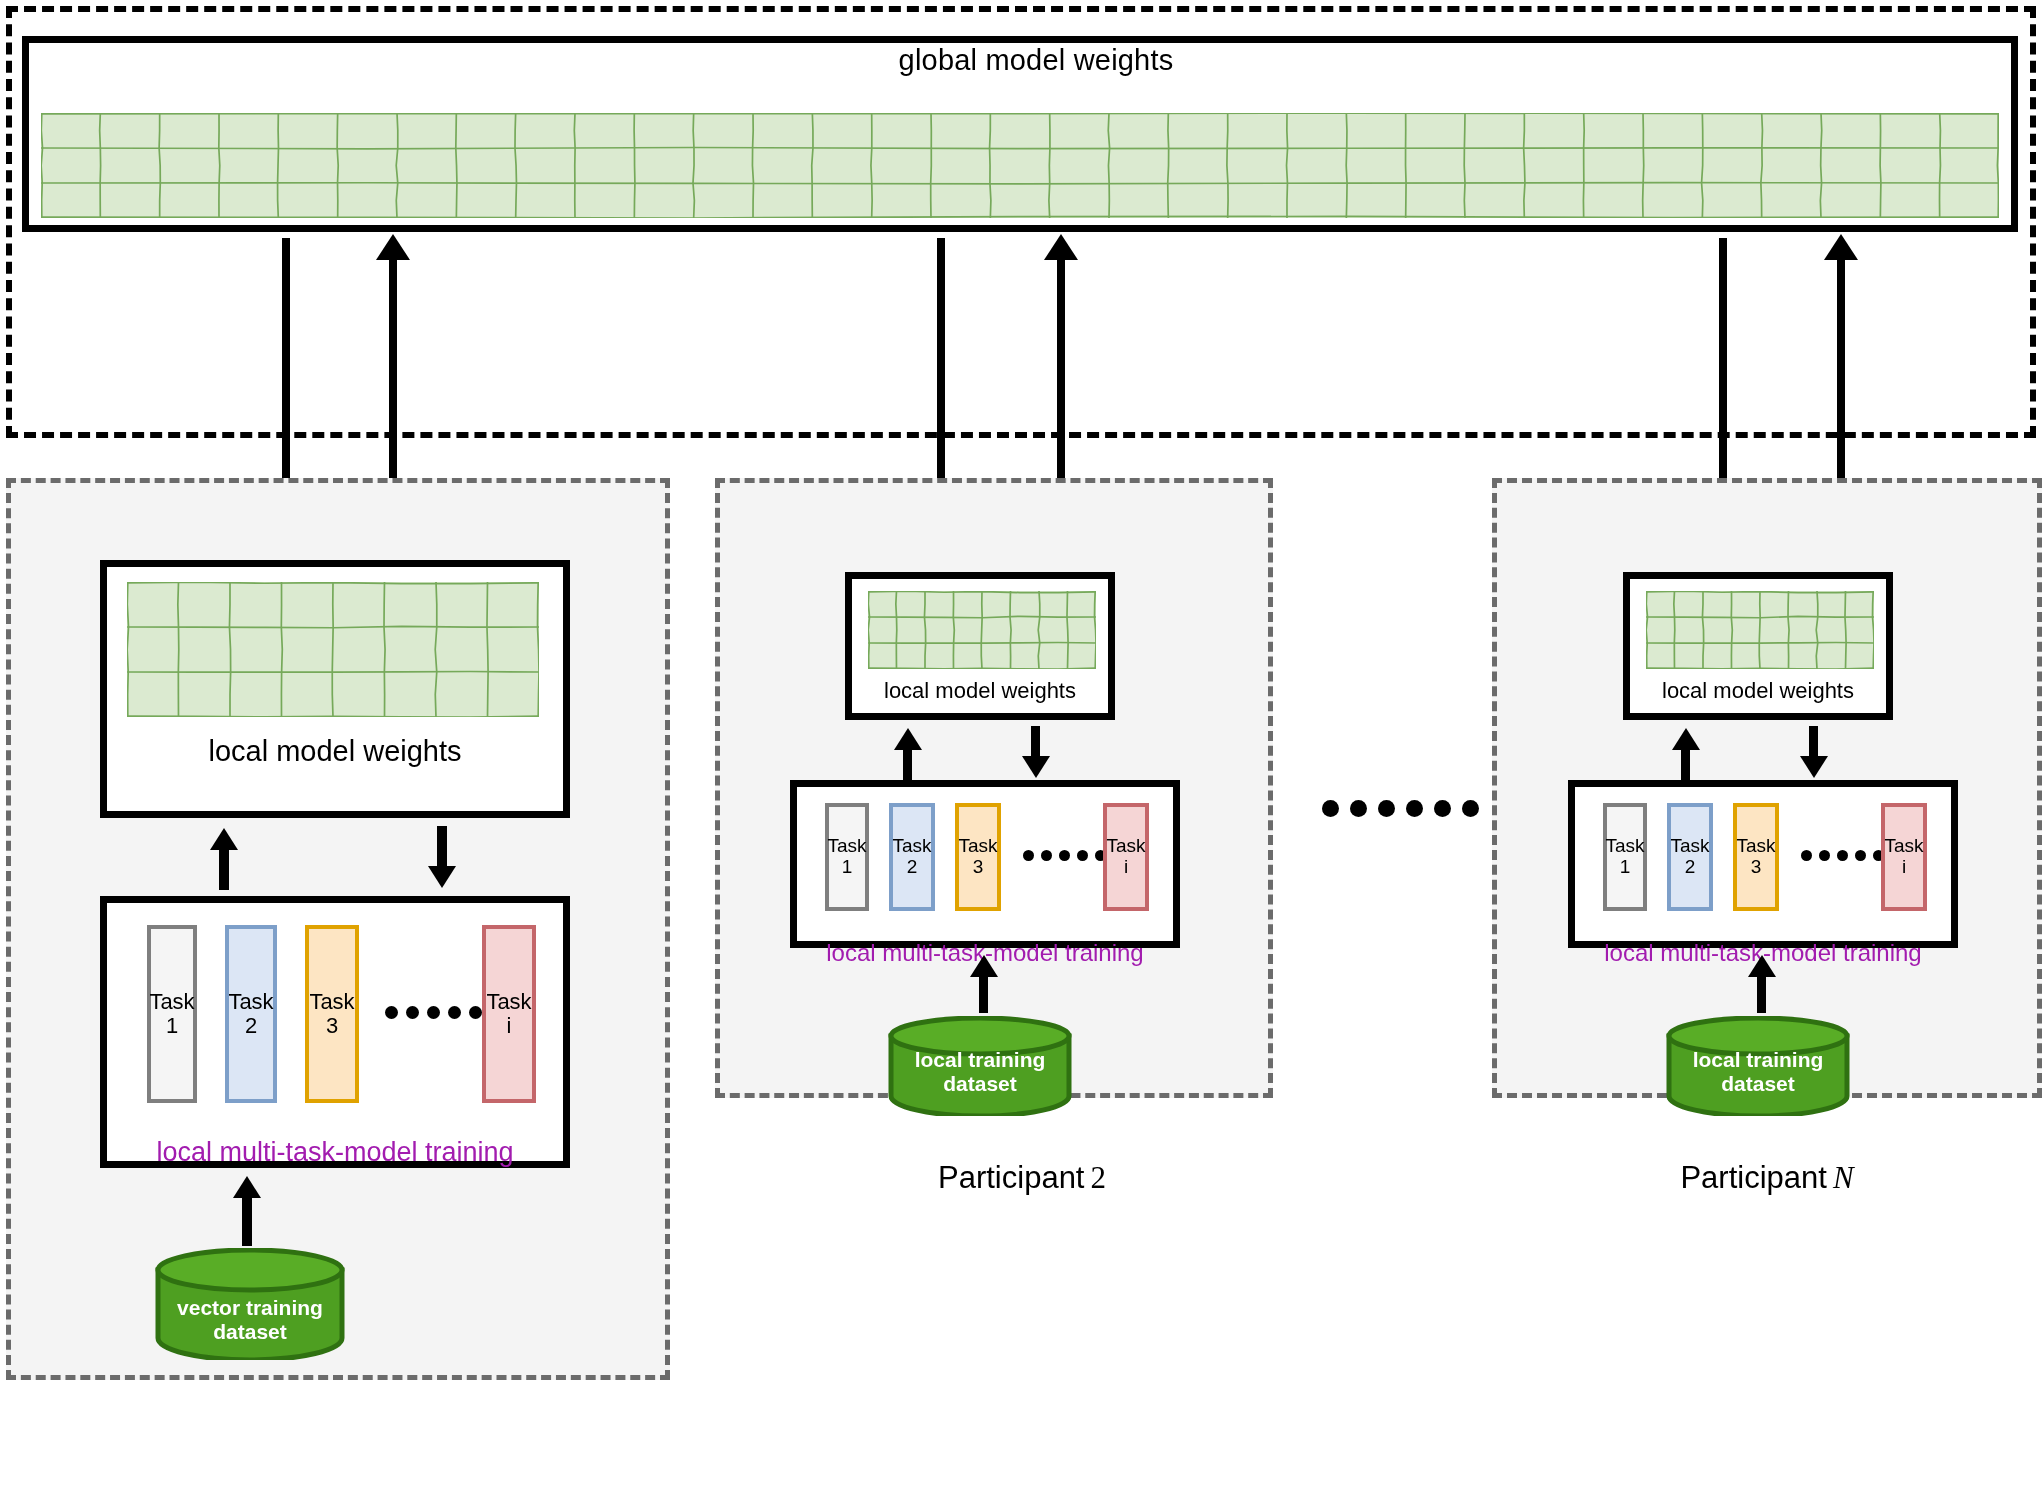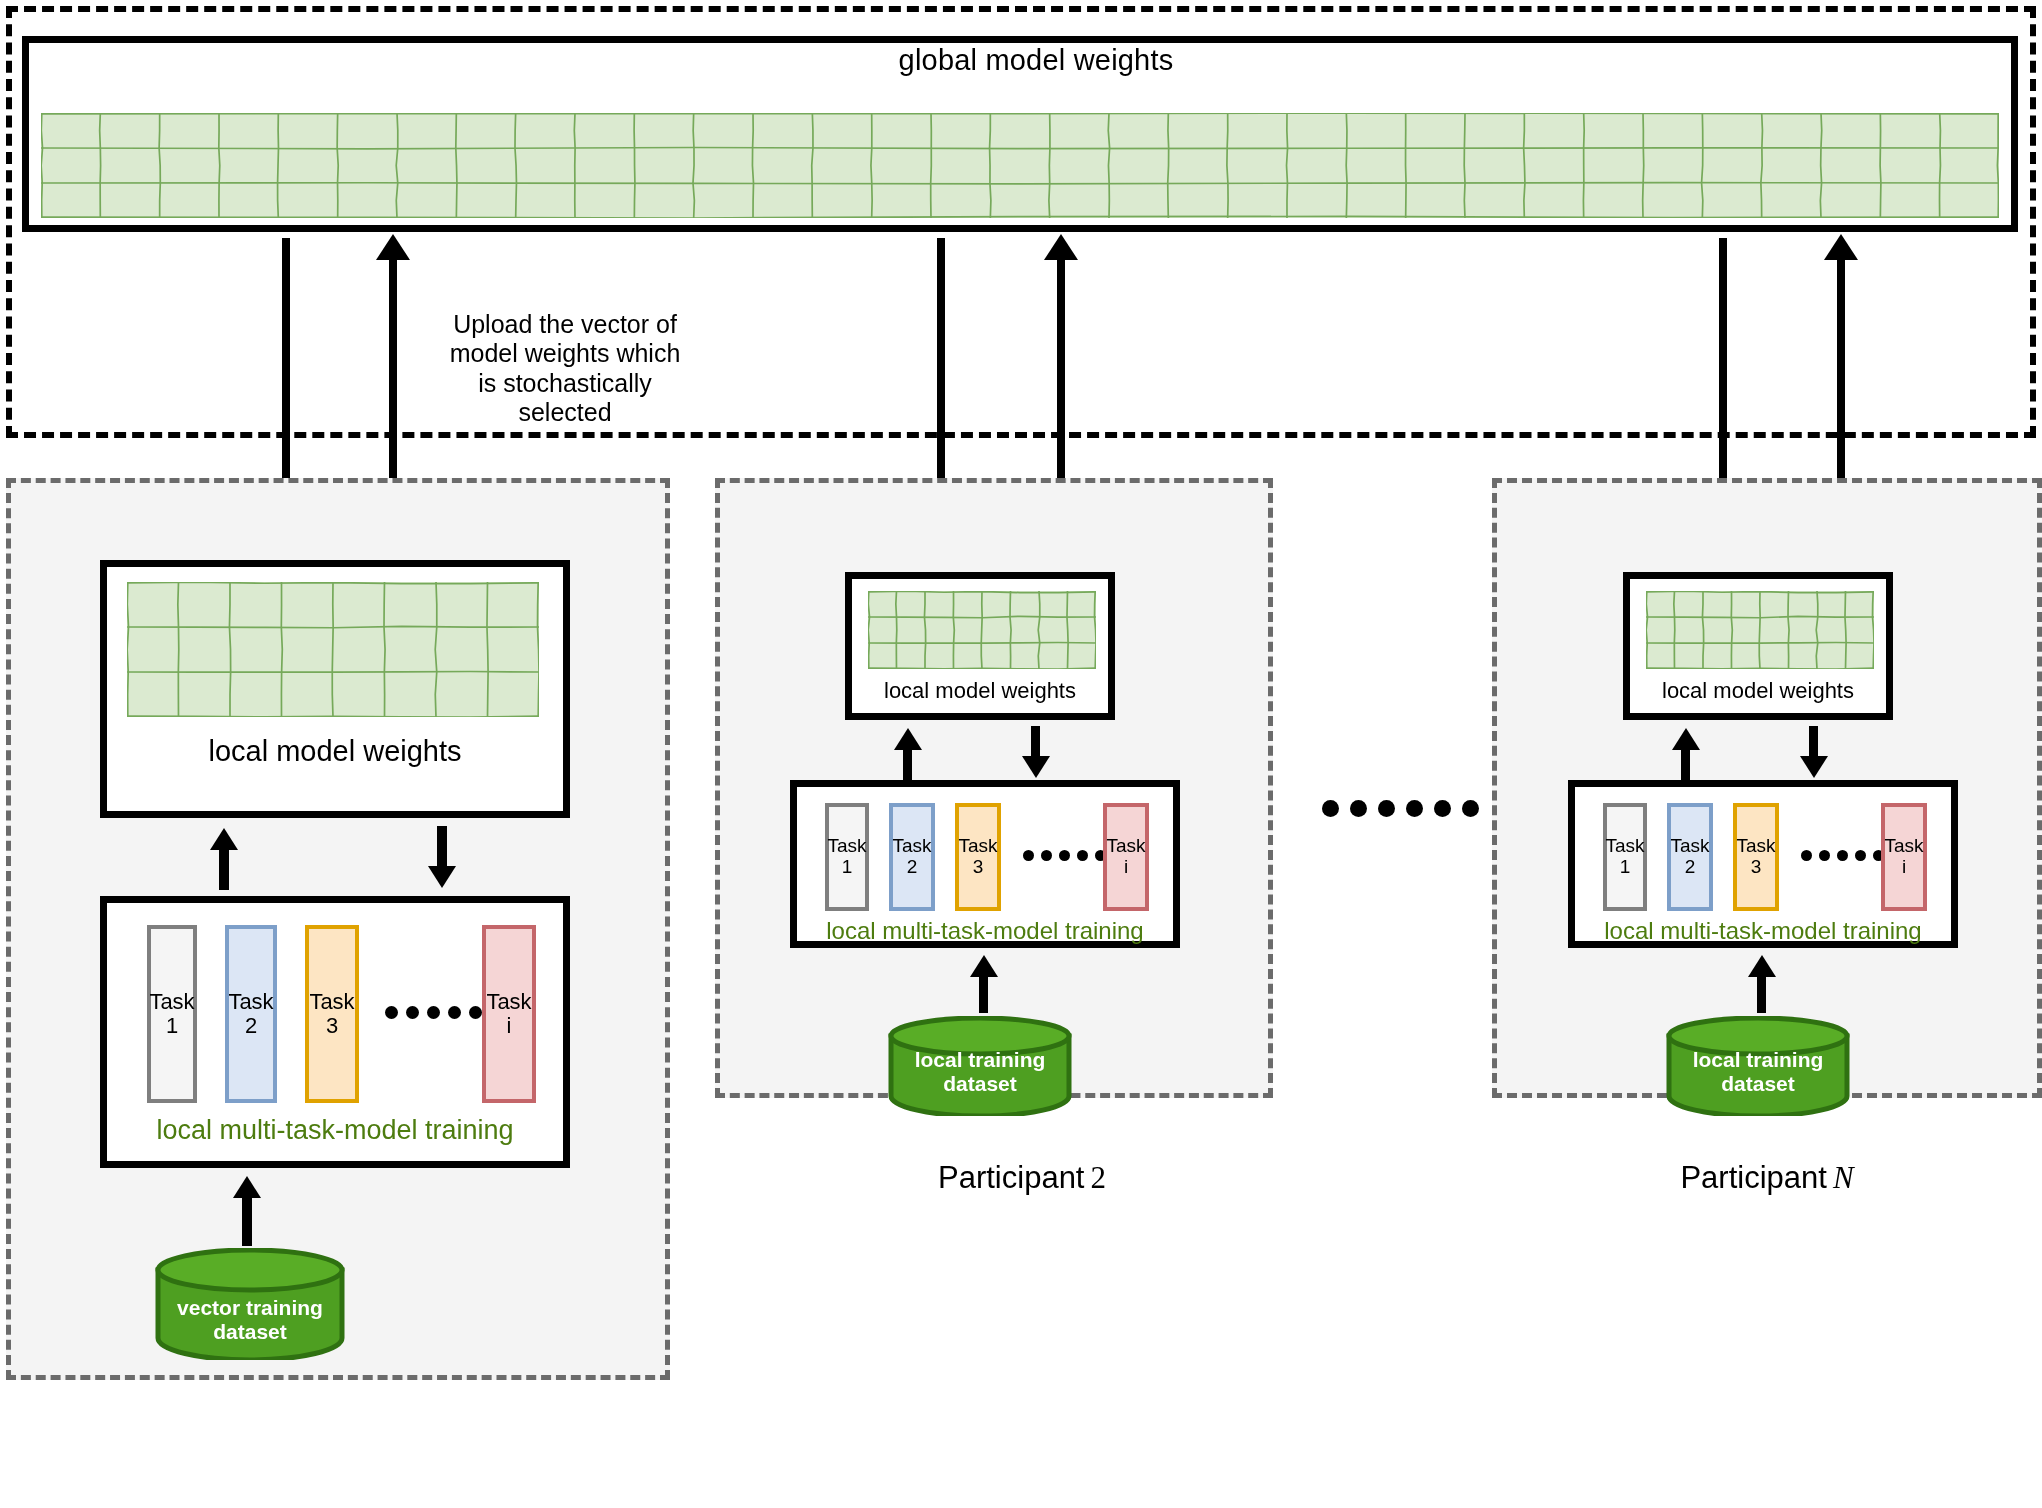--- a/index.html
+++ b/index.html
@@ -84,21 +84,21 @@
   }
   .lmw-label{
     position:absolute;left:0;width:100%;text-align:center;color:#000;
   }
 
   
   .train-box{
     border:7px solid #000;background:#fff;box-sizing:border-box;
   }
   .train-label{
-    position:absolute;left:0;width:100%;text-align:center;color:#4d7c0f;
+    position:absolute;left:0;width:100%;text-align:center;color:#a21caf;margin-top:22px;
   }
   .task{
     position:absolute;box-sizing:border-box;
     display:flex;align-items:center;justify-content:center;
     text-align:center;line-height:1.08;color:#000;
   }
   .task .tl{display:block;}
   .dots{
     position:absolute;display:flex;align-items:center;
   }
@@ -180,26 +180,20 @@
   <div class="abs vline" style="left:1057px;top:258px;height:260px;"></div>
   <div class="abs arrowhead up" style="left:1044px;top:234px;"></div>
 
   <div class="abs vline" style="left:1719px;top:238px;height:268px;"></div>
   <div class="abs arrowhead down" style="left:1706px;top:500px;"></div>
 
   <div class="abs vline" style="left:1837px;top:258px;height:260px;"></div>
   <div class="abs arrowhead up" style="left:1824px;top:234px;"></div>
 
 
-  <div class="abs caption" style="left:420px;top:310px;width:290px;">
-    <div>Upload the vector of</div>
-    <div>model weights which</div>
-    <div>is stochastically</div>
-    <div>selected</div>
-  </div>
 
   <div class="abs participant" style="left:6px;top:478px;width:664px;height:902px;"></div>
 
   <div class="abs lmw-box" style="left:100px;top:560px;width:470px;height:258px;">
     <div style="position:absolute;left:20px;top:15px;width:412px;height:135px;">
       <svg class="wgrid" id="svg-p1" width="412" height="135" viewBox="0 0 412 135">
           <rect x="0" y="0" width="412" height="135" fill="#dbead0"></rect>
           <path d="M0.80,0.00 L0.31,22.50 L1.51,45.00 L0.19,67.50 L1.21,90.00 L0.64,112.50 L0.80,135.00" stroke="#76a95a" stroke-width="1.7" fill="none" stroke-linecap="round"></path>
           <path d="M51.50,0.00 L50.83,22.50 L51.50,45.00 L51.79,67.50 L51.33,90.00 L51.38,112.50 L51.50,135.00" stroke="#76a95a" stroke-width="1.7" fill="none" stroke-linecap="round"></path>
           <path d="M103.00,0.00 L102.99,22.50 L102.45,45.00 L103.51,67.50 L103.64,90.00 L103.01,112.50 L103.00,135.00" stroke="#76a95a" stroke-width="1.7" fill="none" stroke-linecap="round"></path>

